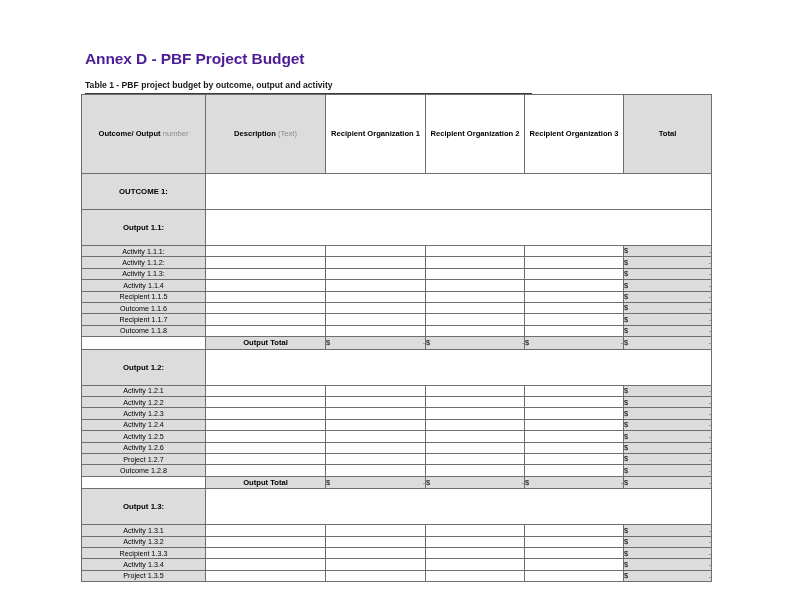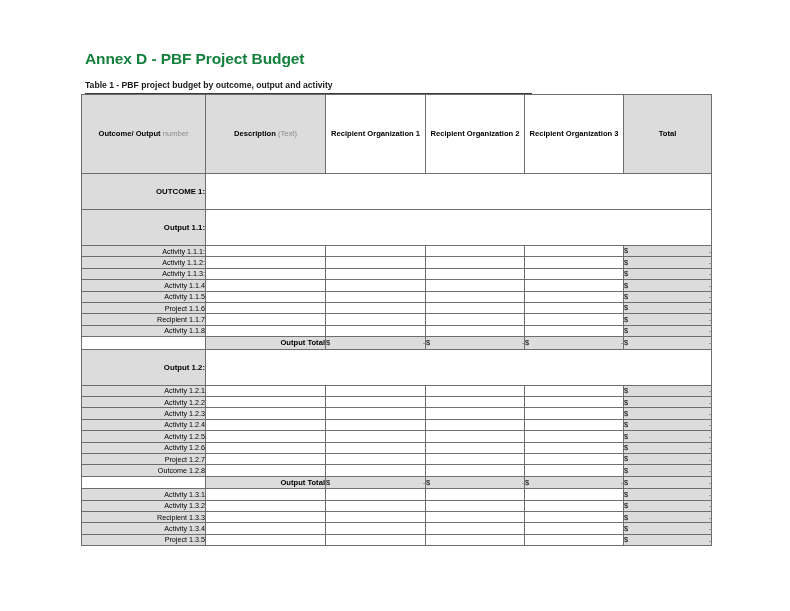--- a/index.html
+++ b/index.html
@@ -19,21 +19,21 @@
   
   #title-block {
     position: absolute;
     left: 85px;
     top: 50px;
     width: 460px;
   }
   #doc-title {
     font-size: 15.5px;
     font-weight: bold;
-    color: #15803d;
+    color: #4c1d95;
     letter-spacing: -0.1px;
     line-height: 1.15;
     white-space: nowrap;
   }
   #doc-subtitle {
     font-size: 8.6px;
     font-weight: bold;
     color: #1a1a1a;
     margin-top: 12px;
     white-space: nowrap;
@@ -88,34 +88,34 @@
   }
 
   
   tr.section-row td {
     height: 35px;
   }
   td.section-label {
     font-weight: bold;
     font-size: 7.8px;
     padding-left: 5px;
-    text-align: right;
+    text-align: center;
   }
   td.section-blank {
     background: #ffffff;
   }
 
   
   tr.activity-row td {
     height: 10.4px;
   }
   td.activity-label {
     font-size: 7.2px;
     padding-left: 4px;
-    text-align: right;
+    text-align: center;
     line-height: 1;
   }
 
   
   td.money {
     padding: 0 4px 0 5px;
   }
   .money-inner {
     display: flex;
     justify-content: space-between;
@@ -129,21 +129,21 @@
   }
 
   
   tr.total-row td {
     height: 11.5px;
   }
   td.total-label {
     font-weight: bold;
     font-size: 7.6px;
     padding-left: 5px;
-    text-align: right;
+    text-align: center;
     line-height: 1;
   }
 </style>
 </head>
 <body>
 
 <div id="title-block">
   <div id="doc-title">Annex D - PBF Project Budget</div>
   <div id="doc-subtitle">Table 1 - PBF project budget by outcome, output and activity</div>
   <div id="title-rule"></div>
@@ -221,34 +221,34 @@
         <td class="white"></td>
         <td class="white"></td>
         <td class="money gray">
           <div class="money-inner">
             <span>$</span>
             <span class="money-dash">-</span>
           </div>
         </td>
       </tr>
       <tr class="activity-row">
-        <td class="activity-label gray">Activity 1.1.5</td>
-        <td class="white"></td>
-        <td class="white"></td>
-        <td class="white"></td>
-        <td class="white"></td>
-        <td class="money gray">
-          <div class="money-inner">
-            <span>$</span>
-            <span class="money-dash">-</span>
-          </div>
-        </td>
-      </tr>
-      <tr class="activity-row">
-        <td class="activity-label gray">Project 1.1.6</td>
+        <td class="activity-label gray">Recipient 1.1.5</td>
+        <td class="white"></td>
+        <td class="white"></td>
+        <td class="white"></td>
+        <td class="white"></td>
+        <td class="money gray">
+          <div class="money-inner">
+            <span>$</span>
+            <span class="money-dash">-</span>
+          </div>
+        </td>
+      </tr>
+      <tr class="activity-row">
+        <td class="activity-label gray">Outcome 1.1.6</td>
         <td class="white"></td>
         <td class="white"></td>
         <td class="white"></td>
         <td class="white"></td>
         <td class="money gray">
           <div class="money-inner">
             <span>$</span>
             <span class="money-dash">-</span>
           </div>
         </td>
@@ -260,21 +260,21 @@
         <td class="white"></td>
         <td class="white"></td>
         <td class="money gray">
           <div class="money-inner">
             <span>$</span>
             <span class="money-dash">-</span>
           </div>
         </td>
       </tr>
       <tr class="activity-row">
-        <td class="activity-label gray">Activity 1.1.8</td>
+        <td class="activity-label gray">Outcome 1.1.8</td>
         <td class="white"></td>
         <td class="white"></td>
         <td class="white"></td>
         <td class="white"></td>
         <td class="money gray">
           <div class="money-inner">
             <span>$</span>
             <span class="money-dash">-</span>
           </div>
         </td>
@@ -436,20 +436,24 @@
             <span class="money-dash">-</span>
           </div>
         </td>
         <td class="money gray">
           <div class="money-inner">
             <span>$</span>
             <span class="money-dash">-</span>
           </div>
         </td>
       </tr>
+      <tr class="section-row">
+        <td class="section-label gray">Output 1.3:</td>
+        <td class="section-blank" colspan="5"></td>
+      </tr>
       <tr class="activity-row">
         <td class="activity-label gray">Activity 1.3.1</td>
         <td class="white"></td>
         <td class="white"></td>
         <td class="white"></td>
         <td class="white"></td>
         <td class="money gray">
           <div class="money-inner">
             <span>$</span>
             <span class="money-dash">-</span>

